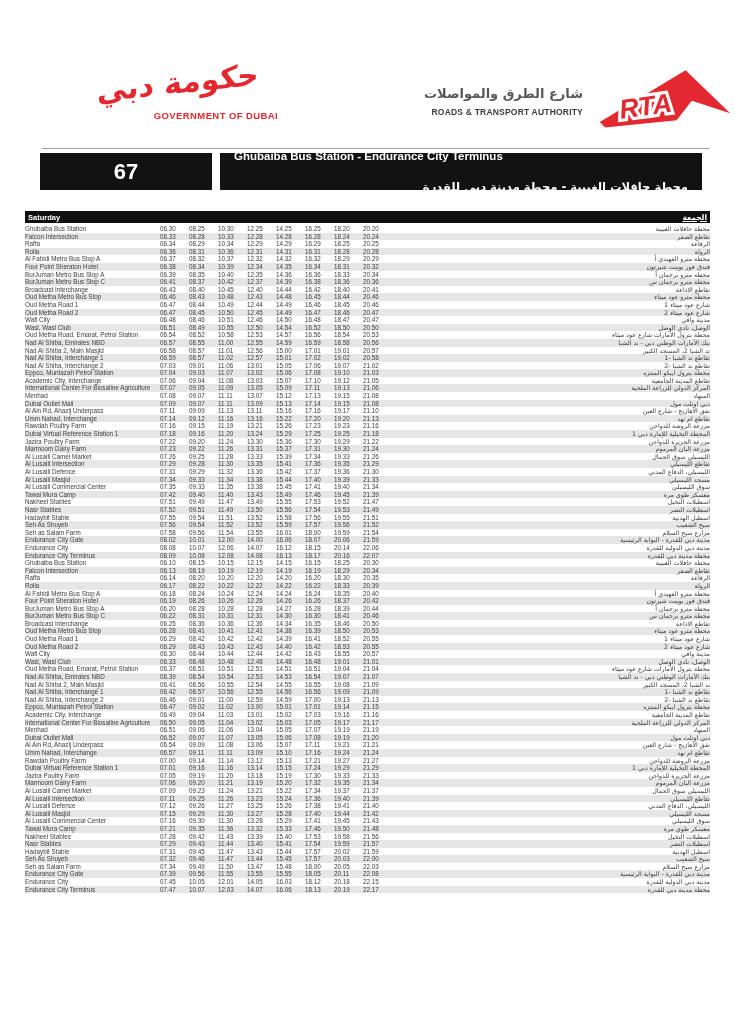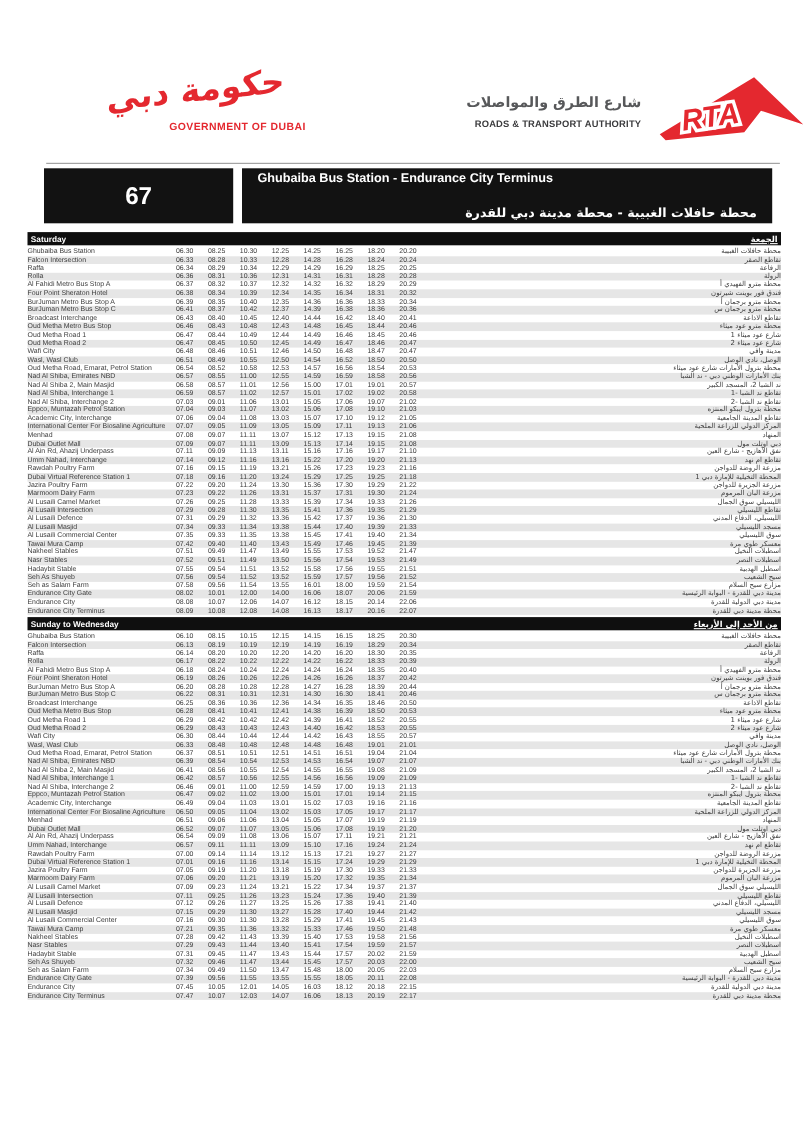--- a/index.html
+++ b/index.html
@@ -14,21 +14,21 @@
 
   .authority-block{position:absolute;right:152px;top:86px;text-align:right;}
   .authority-ar{font-size:13px;font-weight:bold;color:#57585a;font-family:"DejaVu Sans",sans-serif;}
   .authority-en{margin-top:6px;font-size:8.5px;font-weight:bold;color:#3c3c3e;letter-spacing:.2px;}
 
   .rta-logo{position:absolute;left:598px;top:64px;width:134px;height:84px;}
 
   .header-rule{position:absolute;left:42px;right:26px;top:148px;height:1px;background:#9b9b9b;}
 
   
-  .title-bar{position:absolute;left:40px;right:33px;top:153px;height:50px;display:flex;gap:8px;}
+  .title-bar{position:absolute;left:40px;right:33px;top:153px;height:37px;display:flex;gap:8px;}
   .route-box{width:172px;background:#121212;color:#fff;display:flex;align-items:center;
              justify-content:center;font-size:22px;font-weight:bold;}
   .title-box{flex:1;background:#121212;color:#fff;padding:5px 14px;display:flex;
              flex-direction:column;justify-content:center;gap:15px;}
   .title-en{font-size:11.5px;font-weight:bold;}
   .title-ar{font-size:11.5px;font-weight:bold;margin-top:3px;direction:rtl;text-align:right;
             font-family:"DejaVu Sans",sans-serif;}
 
   
   .table{position:absolute;left:25px;top:209px;width:685px;}
@@ -687,24 +687,20 @@
           <span class="time">10.08</span>
           <span class="time">12.08</span>
           <span class="time">14.08</span>
           <span class="time">16.13</span>
           <span class="time">18.17</span>
           <span class="time">20.16</span>
           <span class="time">22.07</span>
         </span>
         <span class="stop-ar">محطة مدينة دبي للقدرة</span>
       </div>
-      <div class="section-bar">
-        <span>Sunday to Wednesday</span>
-        <span class="ar">من الأحد إلى الأربعاء</span>
-      </div>
       <div class="row">
         <span class="stop-name">Ghubaiba Bus Station</span>
         <span class="times">
           <span class="time">06.10</span>
           <span class="time">08.15</span>
           <span class="time">10.15</span>
           <span class="time">12.15</span>
           <span class="time">14.15</span>
           <span class="time">16.15</span>
           <span class="time">18.25</span>

